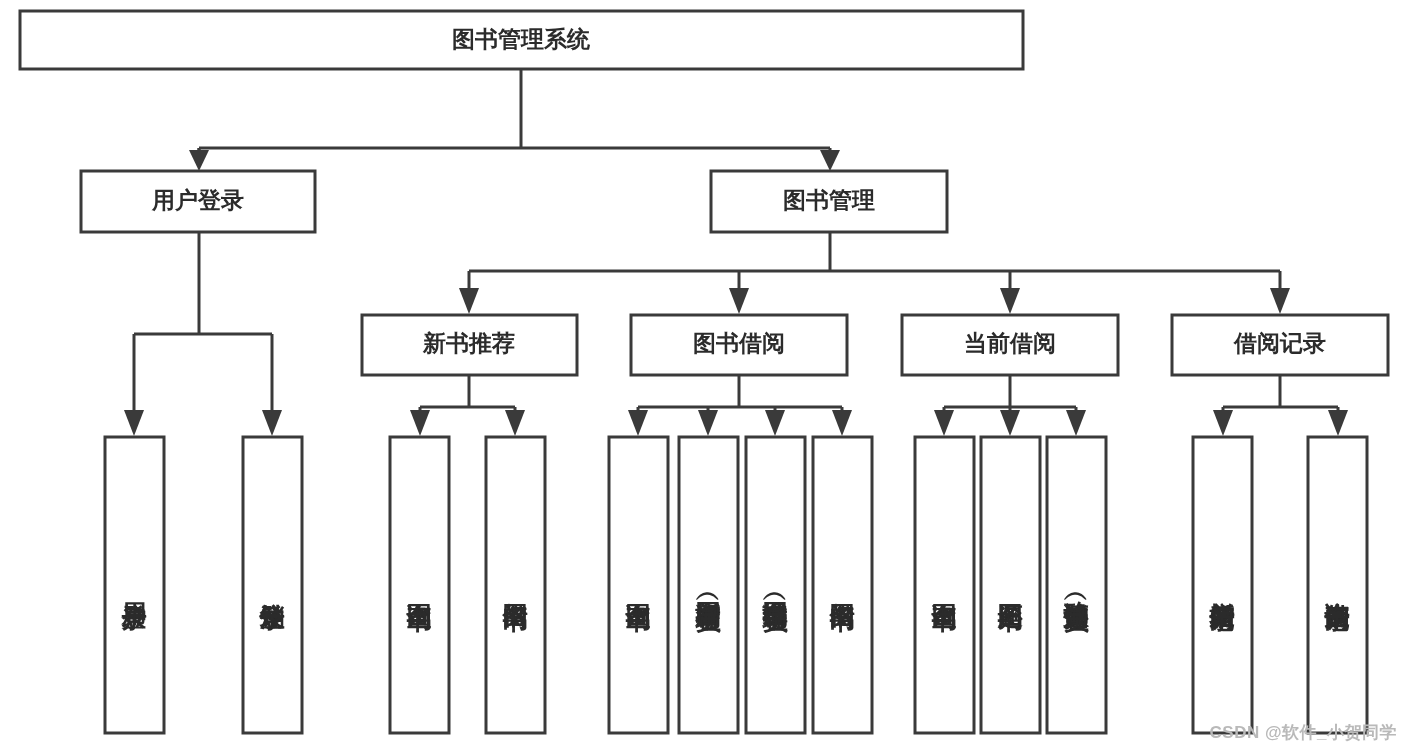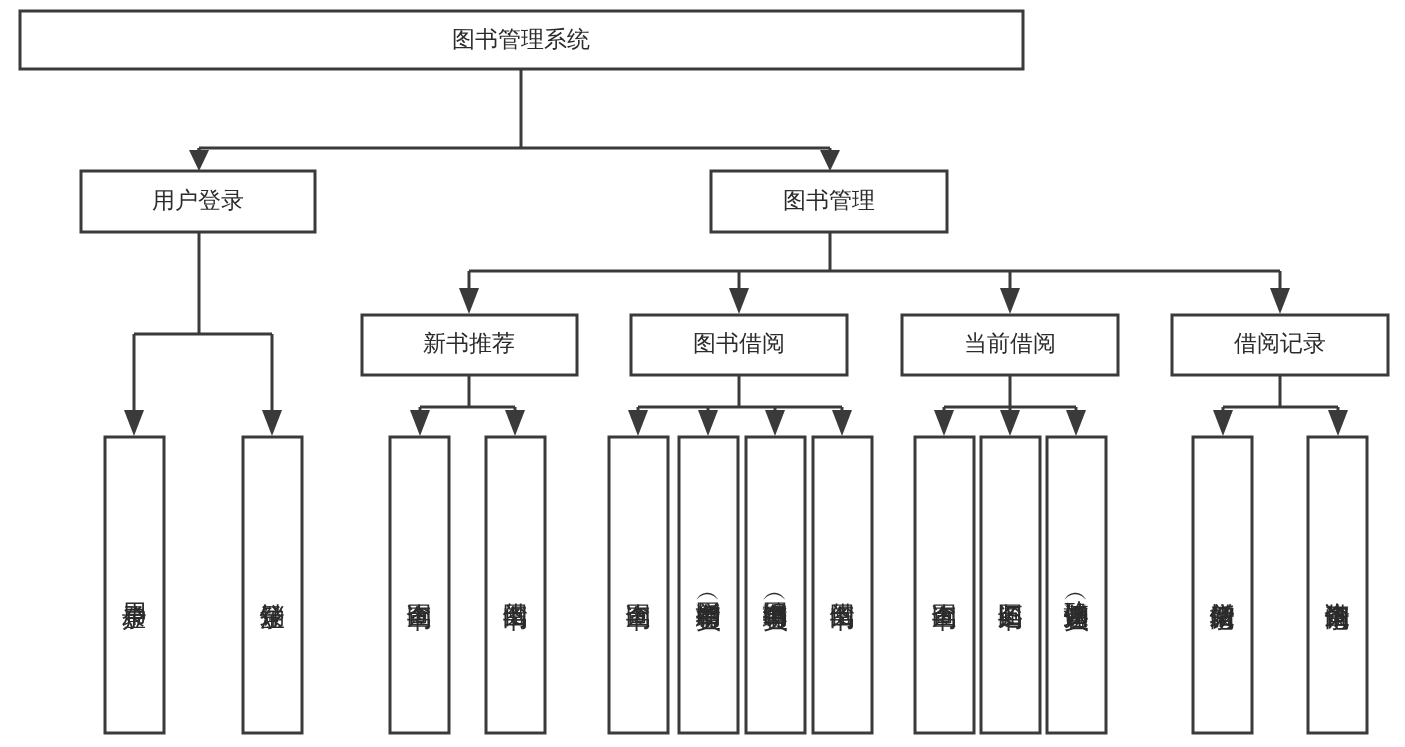--- a/index.html
+++ b/index.html
@@ -14,20 +14,21 @@
     position: relative;
     overflow: hidden;
     font-family: "Liberation Sans", "DejaVu Sans", sans-serif;
   }
   #diagram-root {
     position: absolute;
     left: 0;
     top: 0;
     width: 1405px;
     height: 747px;
+    font-weight: bold;
   }
   svg.diagram {
     display: block;
     width: 1405px;
     height: 747px;
   }
   .node-box {
     fill: #ffffff;
     stroke: #3a3a3a;
     stroke-width: 3;
@@ -312,13 +313,14 @@
       <rect class="node-box" x="1308" y="437" width="59" height="296"></rect>
       <foreignObject x="1308" y="437" width="59" height="296">
         <div xmlns="http://www.w3.org/1999/xhtml" class="leaf-fo-wrap">
           <div class="leaf-label-v">查询借阅记录</div>
         </div>
       </foreignObject>
     </g>
 
   </svg>
 
+  <div class="watermark">CSDN @软件_小贺同学</div>
 </div>
 
 </body></html>

